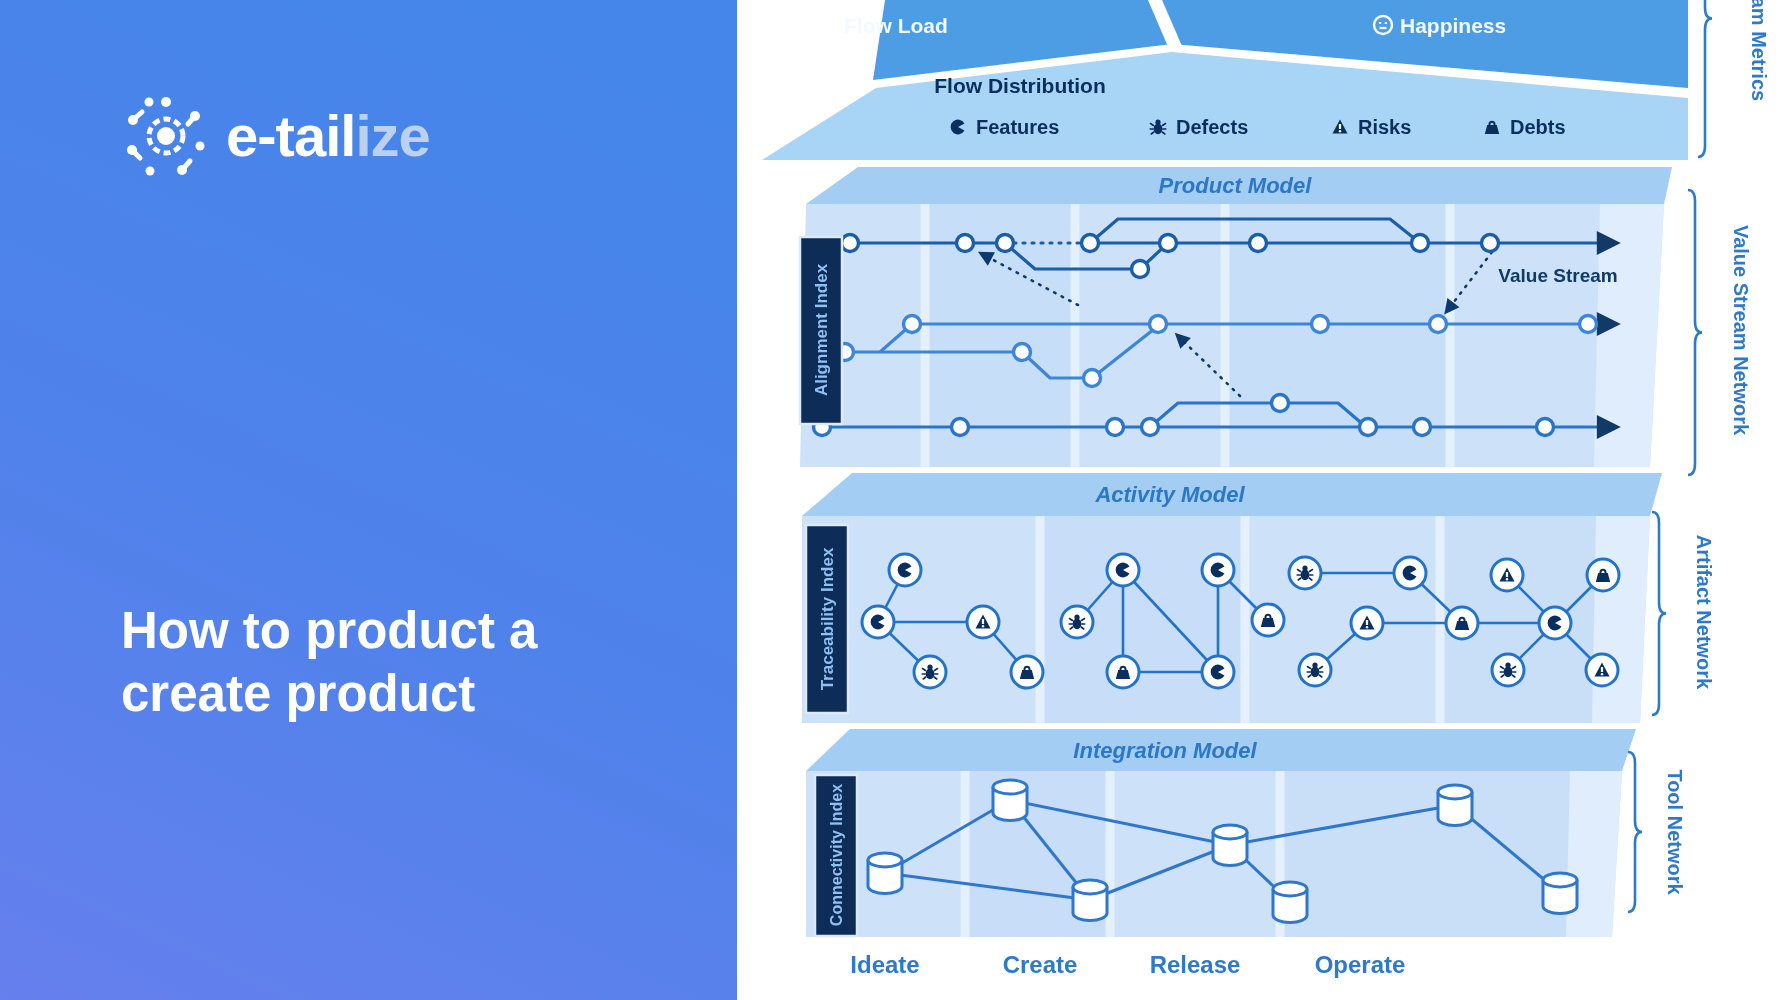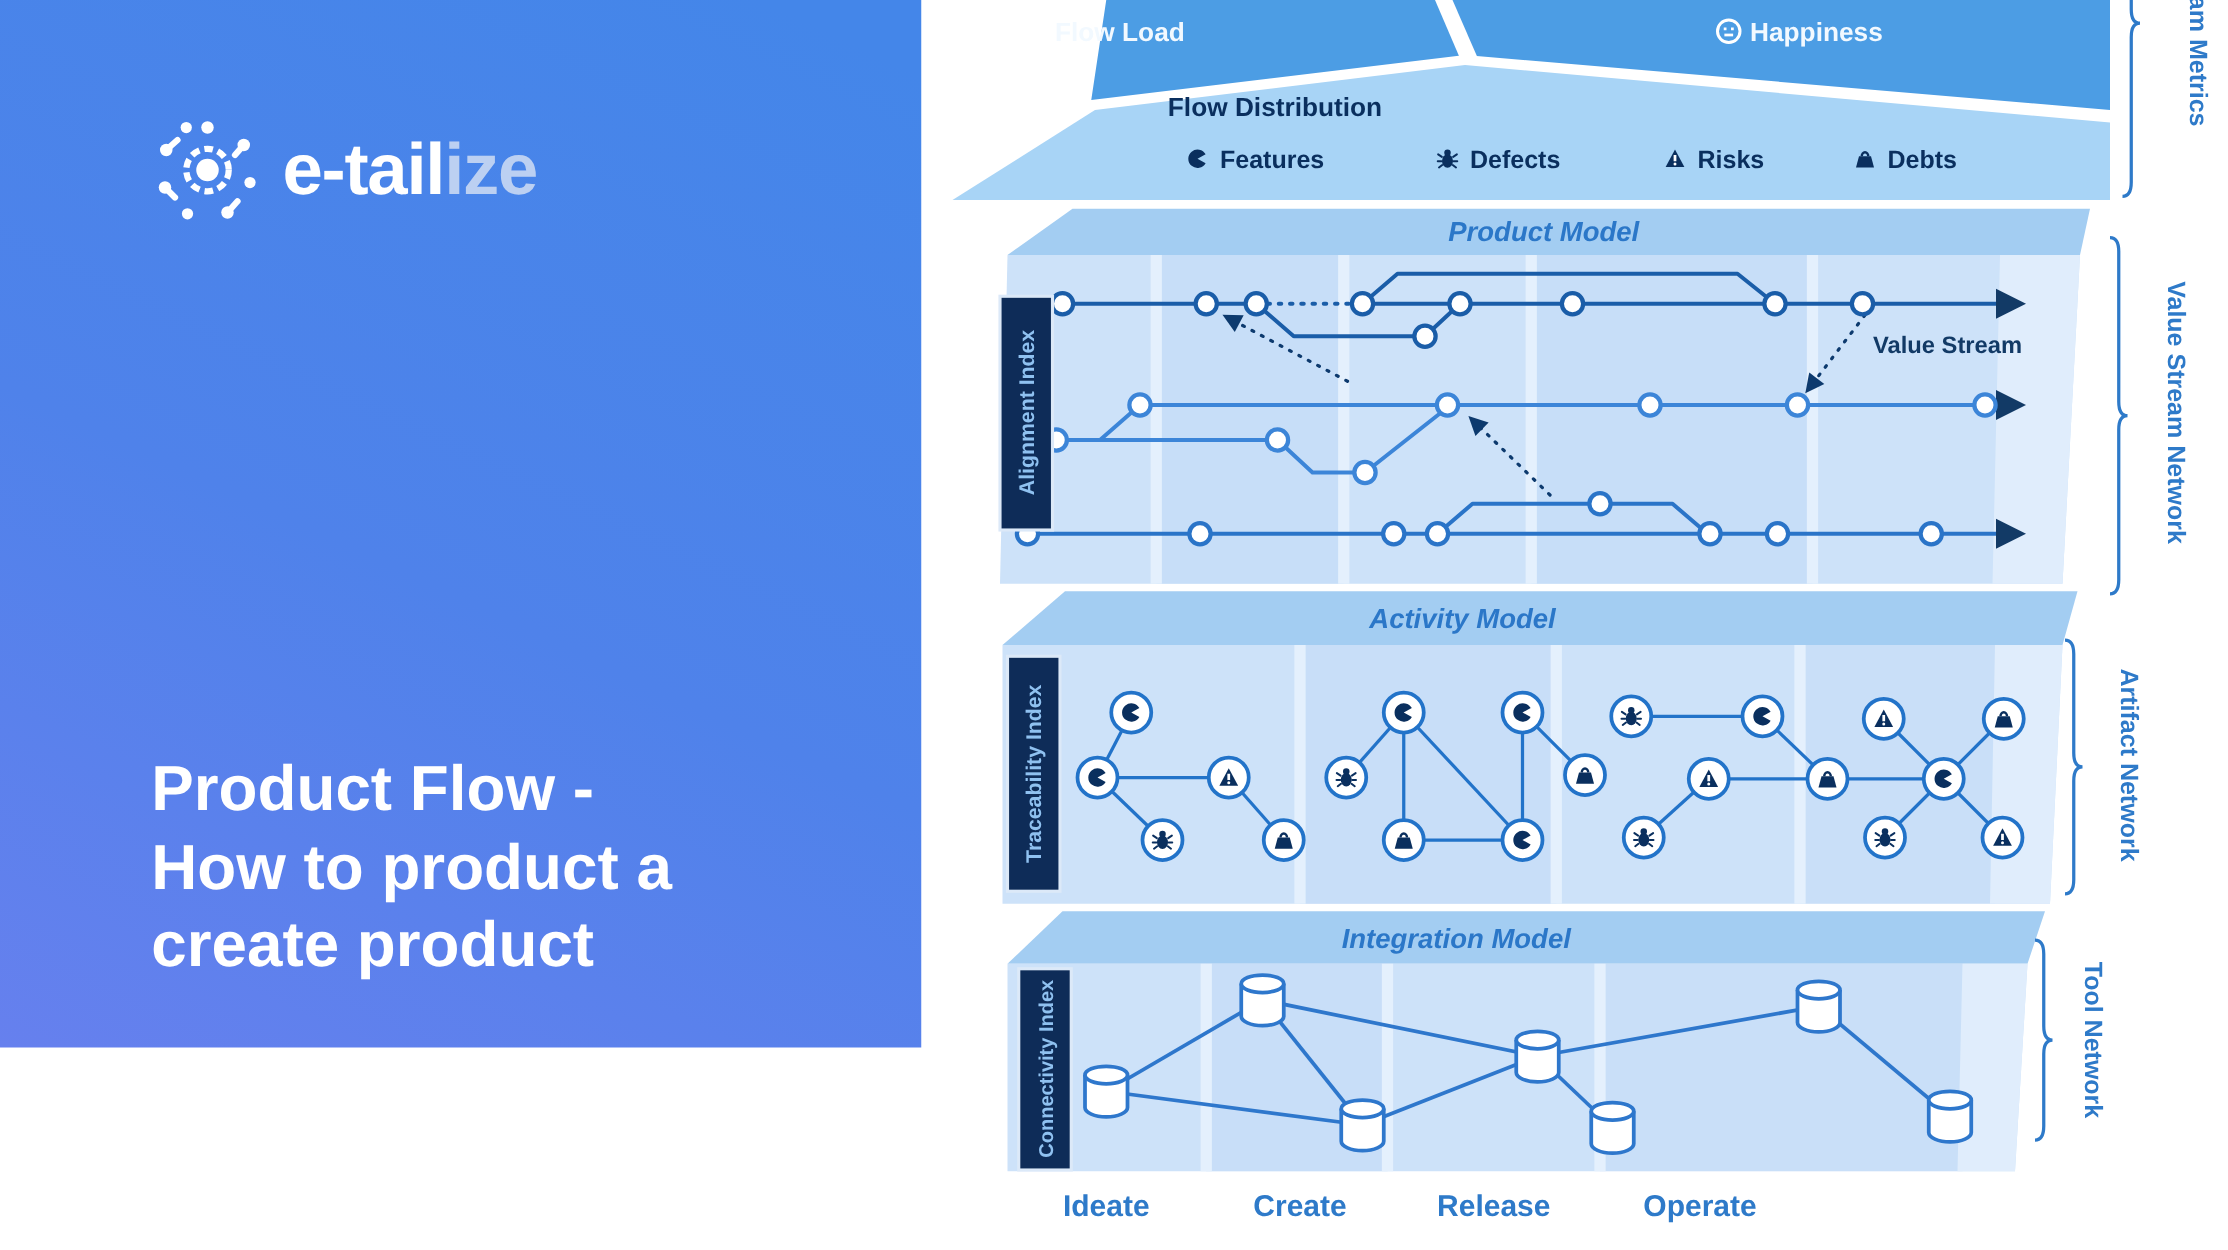--- a/index.html
+++ b/index.html
@@ -1,21 +1,21 @@
 <!DOCTYPE html>
 <html><head>
 <meta charset="utf-8">
 <style>
   html,body{margin:0;padding:0;}
   body{
     width:1782px;height:1000px;position:relative;overflow:hidden;
     background:#ffffff;font-family:"Liberation Sans",sans-serif;
   }
   .left-panel{
-    position:absolute;left:0;top:0;width:737px;height:838px;
+    position:absolute;left:0;top:0;width:737px;height:1000px;
     background:linear-gradient(205deg,#4486e9 5%,#4f82ea 55%,#6680ee 100%);
   }
   .logo-row{position:absolute;left:120px;top:90px;display:flex;align-items:center;gap:14px;}
   .logo-text{font-size:58px;font-weight:700;letter-spacing:-1px;color:#ffffff;line-height:1;}
   .logo-text .alt{color:#bcd0f2;}
   .hero-title{
     position:absolute;left:121px;top:600px;width:560px;
     color:#ffffff;font-size:51px;line-height:1.23;font-weight:700;letter-spacing:0;
   }
   .diagram{position:absolute;left:737px;top:0;width:1045px;height:1000px;}
@@ -40,21 +40,20 @@
         <circle cx="29" cy="12" r="4.5"></circle>
         <path d="M13,30 L22,22" stroke="#ffffff" stroke-width="5" stroke-linecap="round"></path>
         <path d="M75,26 L68,34" stroke="#ffffff" stroke-width="5" stroke-linecap="round"></path>
         <path d="M12,60 L20,68" stroke="#ffffff" stroke-width="5" stroke-linecap="round"></path>
         <path d="M62,80 L70,71" stroke="#ffffff" stroke-width="5" stroke-linecap="round"></path>
       </g>
     </svg>
     <div class="logo-text"><span>e-tail</span><span class="alt">ize</span></div>
   </div>
   <div class="hero-title">
-    <div>Product Flow -</div>
     <div>How to product a</div>
     <div>create product</div>
   </div>
 </div>
 
 <div class="diagram">
 <svg id="net-svg" viewBox="737 0 1045 1000" width="1045" height="1000">
   <defs>
     <marker id="arr" viewBox="-1 -5 12 10" refX="8" refY="0" markerWidth="9" markerHeight="9" orient="auto">
       <path d="M0,-5 L10,0 L0,5 Z" fill="#123a66"></path>

